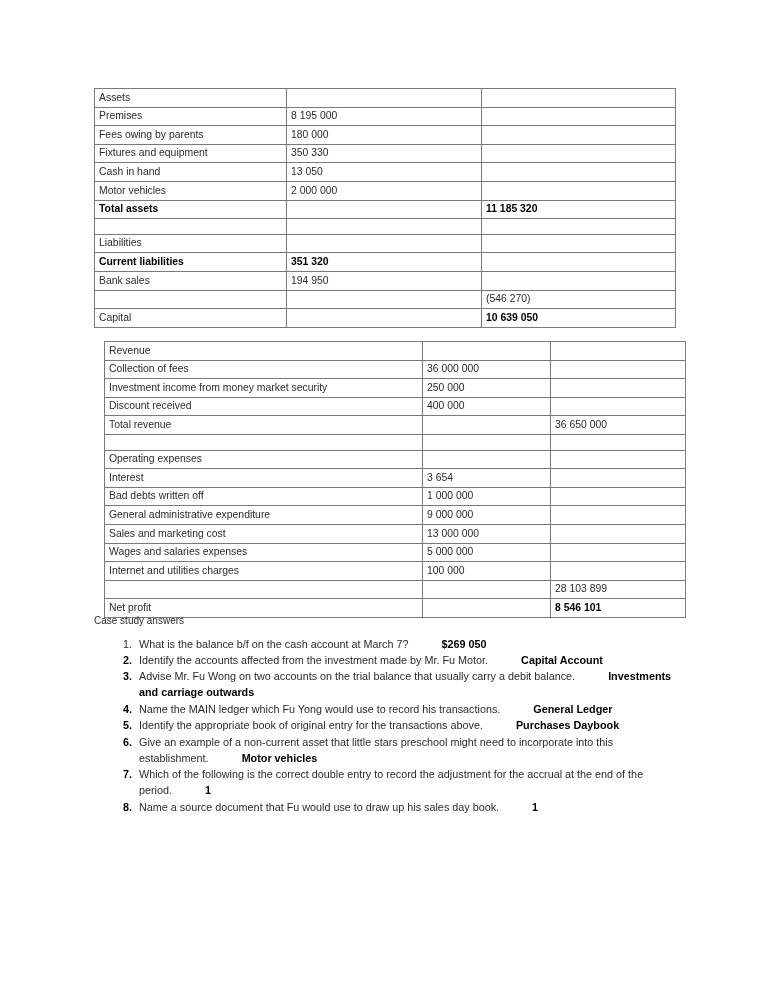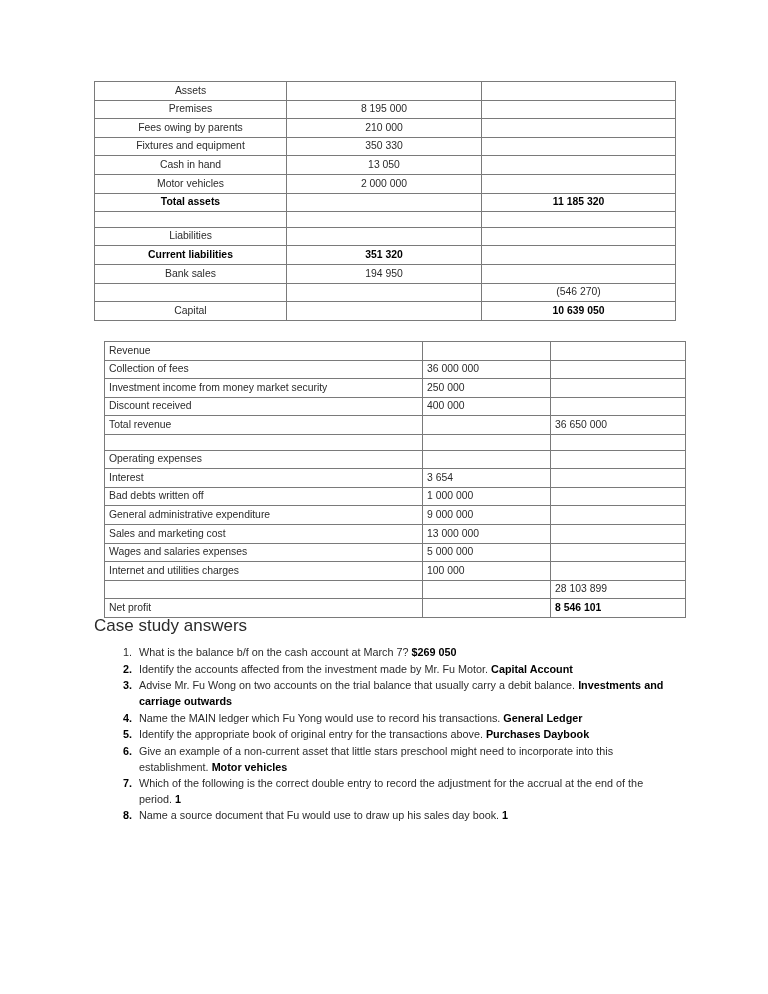--- a/index.html
+++ b/index.html
@@ -43,23 +43,22 @@
     font-weight: bold;
     color: #000000;
   }
   .acct-table td.empty {
     padding: 0;
   }
 
   
   #table-assets {
     left: 94px;
-    top: 81px;
+    top: 88px;
     width: 581px;
-    text-align: center;
   }
   #table-assets col.c0 { width: 192px; }
   #table-assets col.c1 { width: 195px; }
   #table-assets col.c2 { width: 194px; }
 
   
   #table-income {
     left: 104px;
     top: 341px;
     width: 581px;
@@ -69,21 +68,21 @@
   #table-income col.c2 { width: 135px; }
 
   
   #answers-section {
     position: absolute;
     left: 94px;
     top: 615px;
     width: 580px;
   }
   #answers-heading {
-    font-size: 17px;
+    font-size: 10px;
     line-height: 1.25;
     color: #2b2b2b;
     margin: 0 0 9px 0;
     font-weight: normal;
   }
   #answers-list {
     list-style: none;
     margin: 0;
     padding: 0;
   }
@@ -105,20 +104,21 @@
   #answers-list li .num.bold {
     font-weight: bold;
     color: #000000;
   }
   #answers-list li .q {
     color: #2b2b2b;
   }
   #answers-list li .ans {
     font-weight: bold;
     color: #000000;
+    margin-left: 30px;
   }
 </style>
 </head>
 <body>
 
 <div class="page">
 
   <table class="acct-table" id="table-assets">
     <colgroup>
       <col class="c0">
@@ -131,21 +131,21 @@
           <td class="empty"></td>
           <td class="empty"></td>
         </tr>
         <tr>
           <td>Premises</td>
           <td>8 195 000</td>
           <td class="empty"></td>
         </tr>
         <tr>
           <td>Fees owing by parents</td>
-          <td>210 000</td>
+          <td>180 000</td>
           <td class="empty"></td>
         </tr>
         <tr>
           <td>Fixtures and equipment</td>
           <td>350 330</td>
           <td class="empty"></td>
         </tr>
         <tr>
           <td>Cash in hand</td>
           <td>13 050</td>

